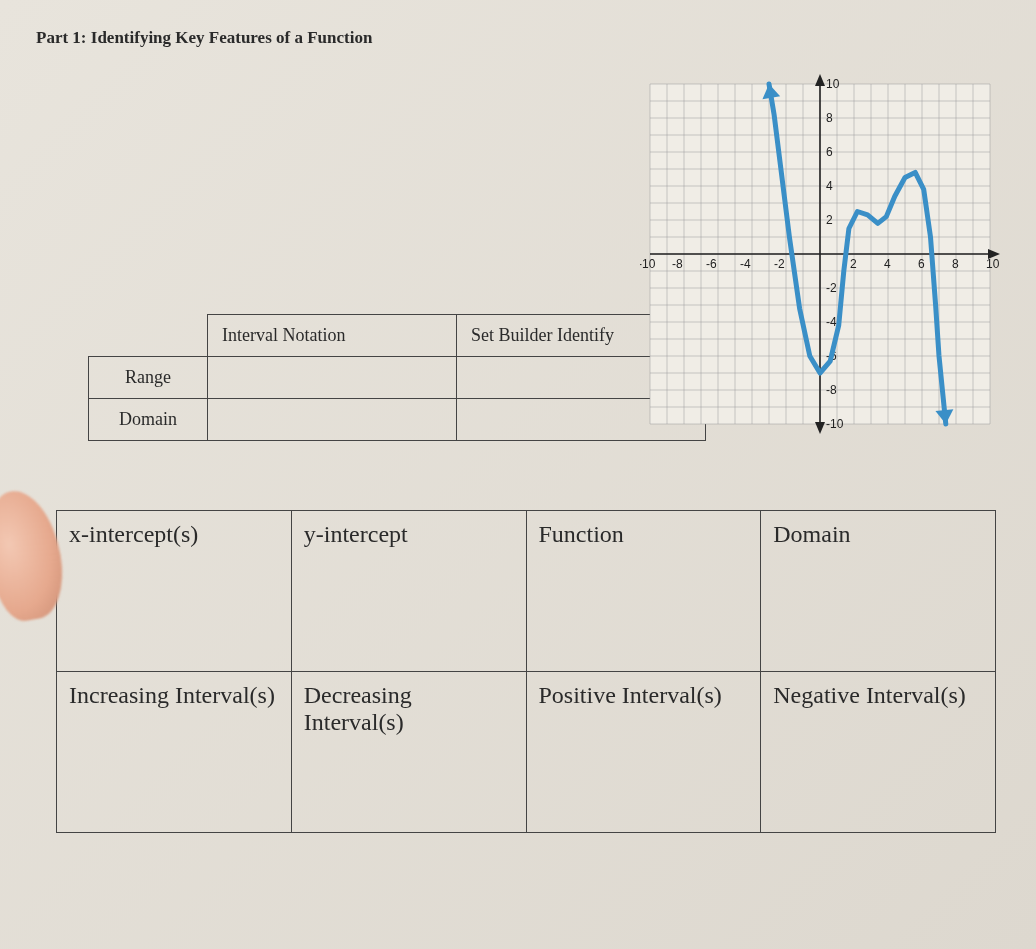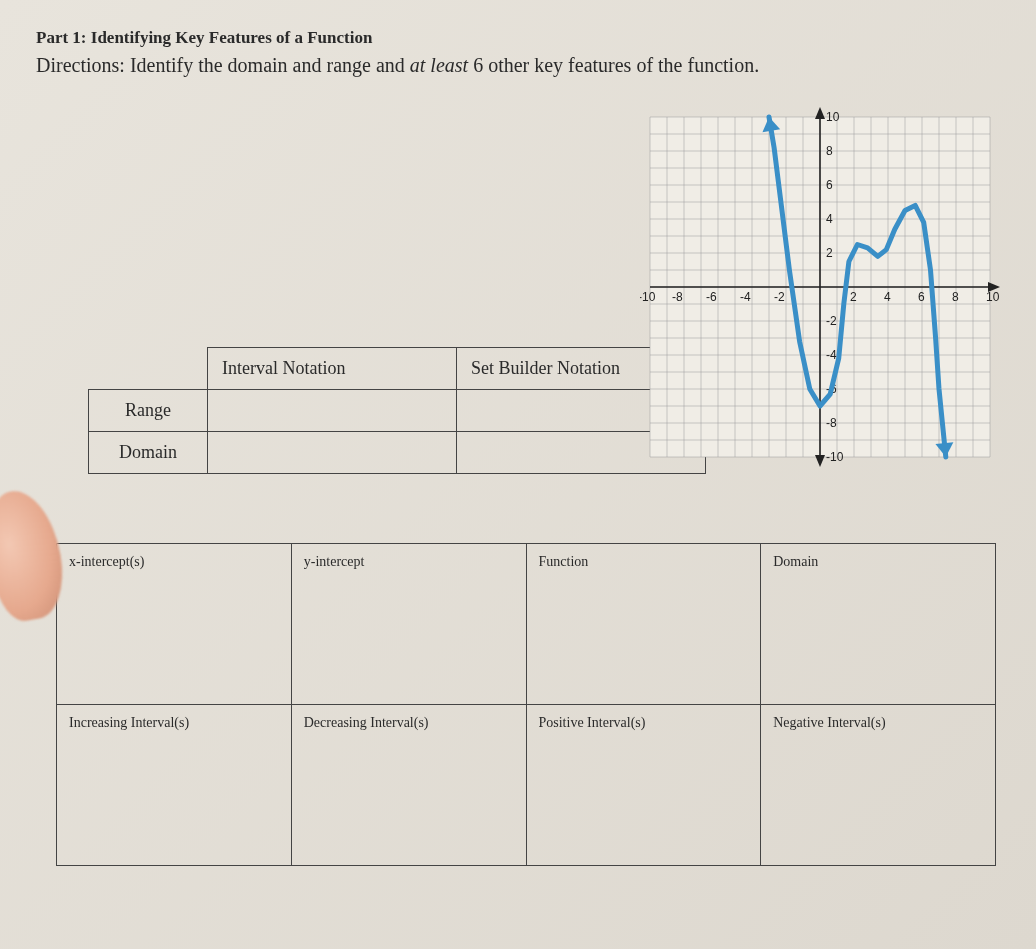--- a/index.html
+++ b/index.html
@@ -56,21 +56,21 @@
   
   .feat-table {
     border-collapse: collapse;
     width: 940px;
     margin-left: 20px;
     margin-top: 26px;
   }
   .feat-table td {
     border: 1.5px solid #444;
     padding: 10px 12px;
-    font-size: 14px;
+    font-size: 24px;
     vertical-align: top;
     height: 140px;
     width: 25%;
   }
 
   
   .graph-wrap {
     position: absolute;
     right: 0px;
     top: 20px;
@@ -102,33 +102,29 @@
 </head>
 <body>
 
 <div class="page">
 
   <div class="title-line">
     <span class="bold">Part 1:</span>
     <span class="bold">Identifying Key Features of a Function</span>
   </div>
 
-  <div class="directions-line">
-    <span class="bold">Directions:</span>
-    <span>Identify the domain and range and </span><span class="italic">at least</span><span> 6 other key features of the function.</span>
-  </div>
 
   <div class="top-area">
 
     <table class="dr-table">
       <tbody>
           <tr>
         <td class="corner"></td>
         <td class="colhead">Interval Notation</td>
-        <td class="colhead">Set Builder Notation</td>
+        <td class="colhead">Set Builder Identify</td>
       </tr>
       <tr>
         <td class="rowhead">Range</td>
         <td></td>
         <td></td>
       </tr>
       <tr>
         <td class="rowhead">Domain</td>
         <td></td>
         <td></td>

